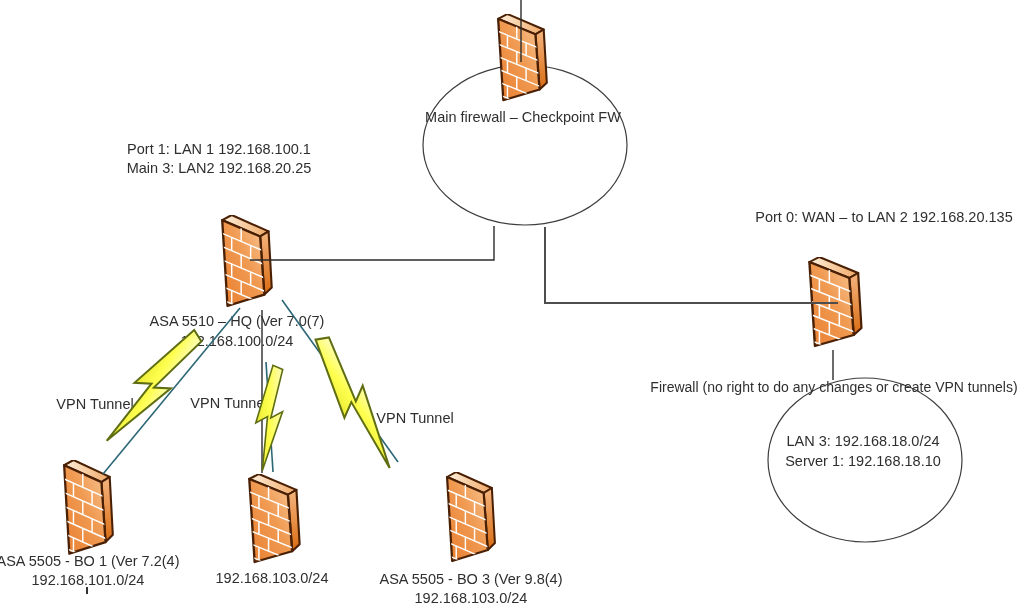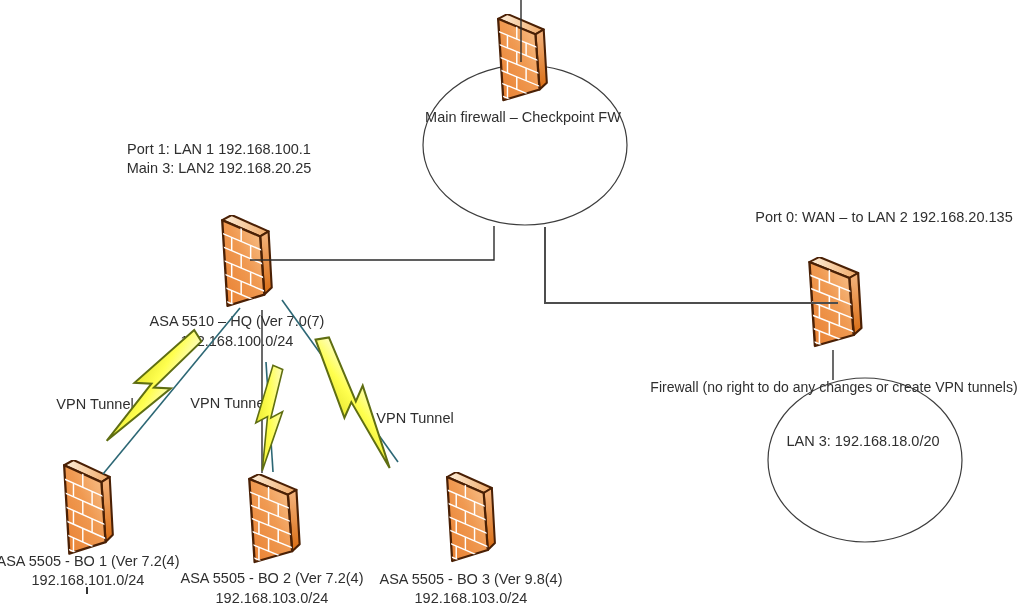--- a/index.html
+++ b/index.html
@@ -108,34 +108,34 @@
     <div>192.168.100.0/24</div>
   </div>
 
   <div class="lbl" style="left:884px;top:208px;">
     <div>Port 0: WAN – to LAN 2 192.168.20.135</div>
   </div>
 
   <div class="lbl note" style="left:834px;top:357px;margin-top:21px;">Firewall (no right to do any changes or create VPN tunnels)</div>
 
   <div class="lbl lh20" style="left:863px;top:431px;">
-    <div>LAN 3: 192.168.18.0/20</div>
+    <div>LAN 3: 192.168.18.0/24</div>
+    <div>Server 1: 192.168.18.10</div>
   </div>
 
   <div class="lbl" style="left:95px;top:395px;">VPN Tunnel</div>
   <div class="lbl" style="left:229px;top:394px;">VPN Tunnel</div>
   <div class="lbl" style="left:415px;top:409px;">VPN Tunnel</div>
 
   <div class="lbl" style="left:88px;top:552px;">
     <div>ASA 5505 - BO 1 (Ver 7.2(4)</div>
     <div>192.168.101.0/24</div>
   </div>
 
   <div class="lbl lh20" style="left:272px;top:568px;">
-    <div>ASA 5505 - BO 2 (Ver 7.2(4)</div>
     <div>192.168.103.0/24</div>
   </div>
 
   <div class="lbl" style="left:471px;top:570px;">
     <div>ASA 5505 - BO 3 (Ver 9.8(4)</div>
     <div>192.168.103.0/24</div>
   </div>
 </div>
 
 <svg id="links" class="layer" viewBox="0 0 1024 608">

